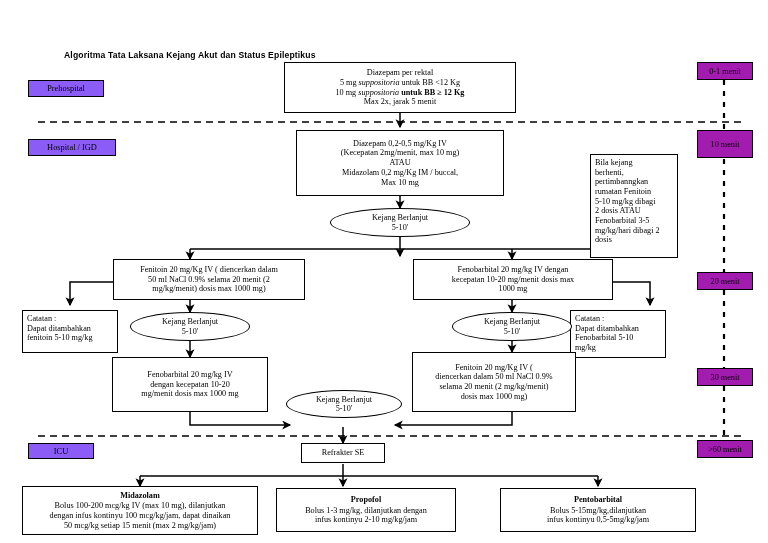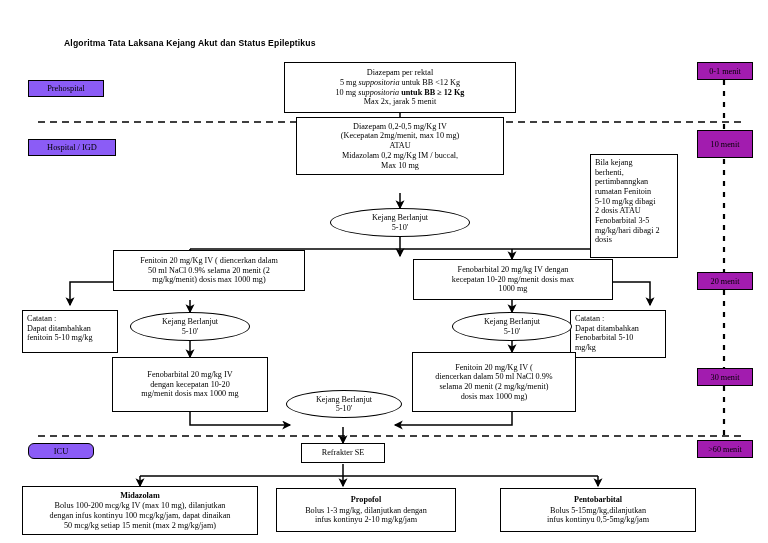--- a/index.html
+++ b/index.html
@@ -32,21 +32,21 @@
     display:flex;align-items:center;justify-content:center;
     font-size:8.4px;
   }
   .time{
     border:1.4px solid #000;background:#a21caf;
     display:flex;align-items:center;justify-content:center;
     font-size:8.2px;
   }
 
   .title{
-    position:absolute;left:64px;top:38px;
+    position:absolute;left:64px;top:50px;
     font-family:"Liberation Sans", sans-serif;
     font-weight:bold;font-size:8.6px;letter-spacing:.15px;
     white-space:nowrap;
   }
 
   .ln{display:block;}
   .it{font-style:italic;}
   .bd{font-weight:bold;}
   .hd{font-weight:bold;display:block;margin-bottom:1px;}
   .clip{overflow:hidden;}
@@ -113,21 +113,21 @@
       <path d="M724,386 L724,440"></path>
     </g>
   </svg>
 
   <div class="node stage" style="left:28px;top:80px;width:76px;height:17px;">
     <span>Prehospital</span>
   </div>
   <div class="node stage" style="left:28px;top:139px;width:88px;height:17px;">
     <span>Hospital / IGD</span>
   </div>
-  <div class="node stage" style="left:28px;top:443px;width:66px;height:16px;border-radius:6px;">
+  <div class="node stage" style="left:28px;top:443px;width:66px;height:16px;">
     <span>ICU</span>
   </div>
 
   <div class="node time" style="left:697px;top:62px;width:56px;height:18px;">
     <span>0-1 menit</span>
   </div>
   <div class="node time" style="left:697px;top:130px;width:56px;height:28px;">
     <span>10 menit</span>
   </div>
   <div class="node time" style="left:697px;top:272px;width:56px;height:18px;">
@@ -142,38 +142,38 @@
 
   <div class="node box" style="left:284px;top:62px;width:232px;height:51px;">
     <div>
       <span class="ln">Diazepam per rektal</span>
       <span class="ln"><span>5 mg </span><span class="it">suppositoria</span><span> untuk BB &lt;12 Kg</span></span>
       <span class="ln"><span>10 mg </span><span class="it">suppositoria</span><span class="bd"> untuk BB ≥ 12 Kg</span></span>
       <span class="ln">Max 2x, jarak 5 menit</span>
     </div>
   </div>
 
-  <div class="node box" style="left:296px;top:117px;width:208px;height:58px;text-align:center;">
+  <div class="node box" style="left:296px;top:130px;width:208px;height:66px;text-align:center;">
     <div>
       <span class="ln">Diazepam 0,2-0,5 mg/Kg IV</span>
       <span class="ln">(Kecepatan 2mg/menit, max 10 mg)</span>
       <span class="ln">ATAU</span>
       <span class="ln">Midazolam 0,2 mg/Kg IM / buccal,</span>
       <span class="ln">Max 10 mg</span>
     </div>
   </div>
 
   <div class="node oval" style="left:330px;top:208px;width:140px;height:29px;">
     <div>
       <span class="ln">Kejang Berlanjut</span>
       <span class="ln">5-10'</span>
     </div>
   </div>
 
-  <div class="node box" style="left:113px;top:250px;width:192px;height:41px;">
+  <div class="node box" style="left:113px;top:259px;width:192px;height:41px;">
     <div>
       <span class="ln">Fenitoin 20 mg/Kg IV  ( diencerkan dalam</span>
       <span class="ln">50 ml NaCl 0.9% selama 20 menit (2</span>
       <span class="ln">mg/kg/menit) dosis max 1000 mg)</span>
     </div>
   </div>
 
   <div class="node box" style="left:413px;top:259px;width:200px;height:41px;">
     <div>
       <span class="ln">Fenobarbital 20 mg/kg IV dengan</span>

